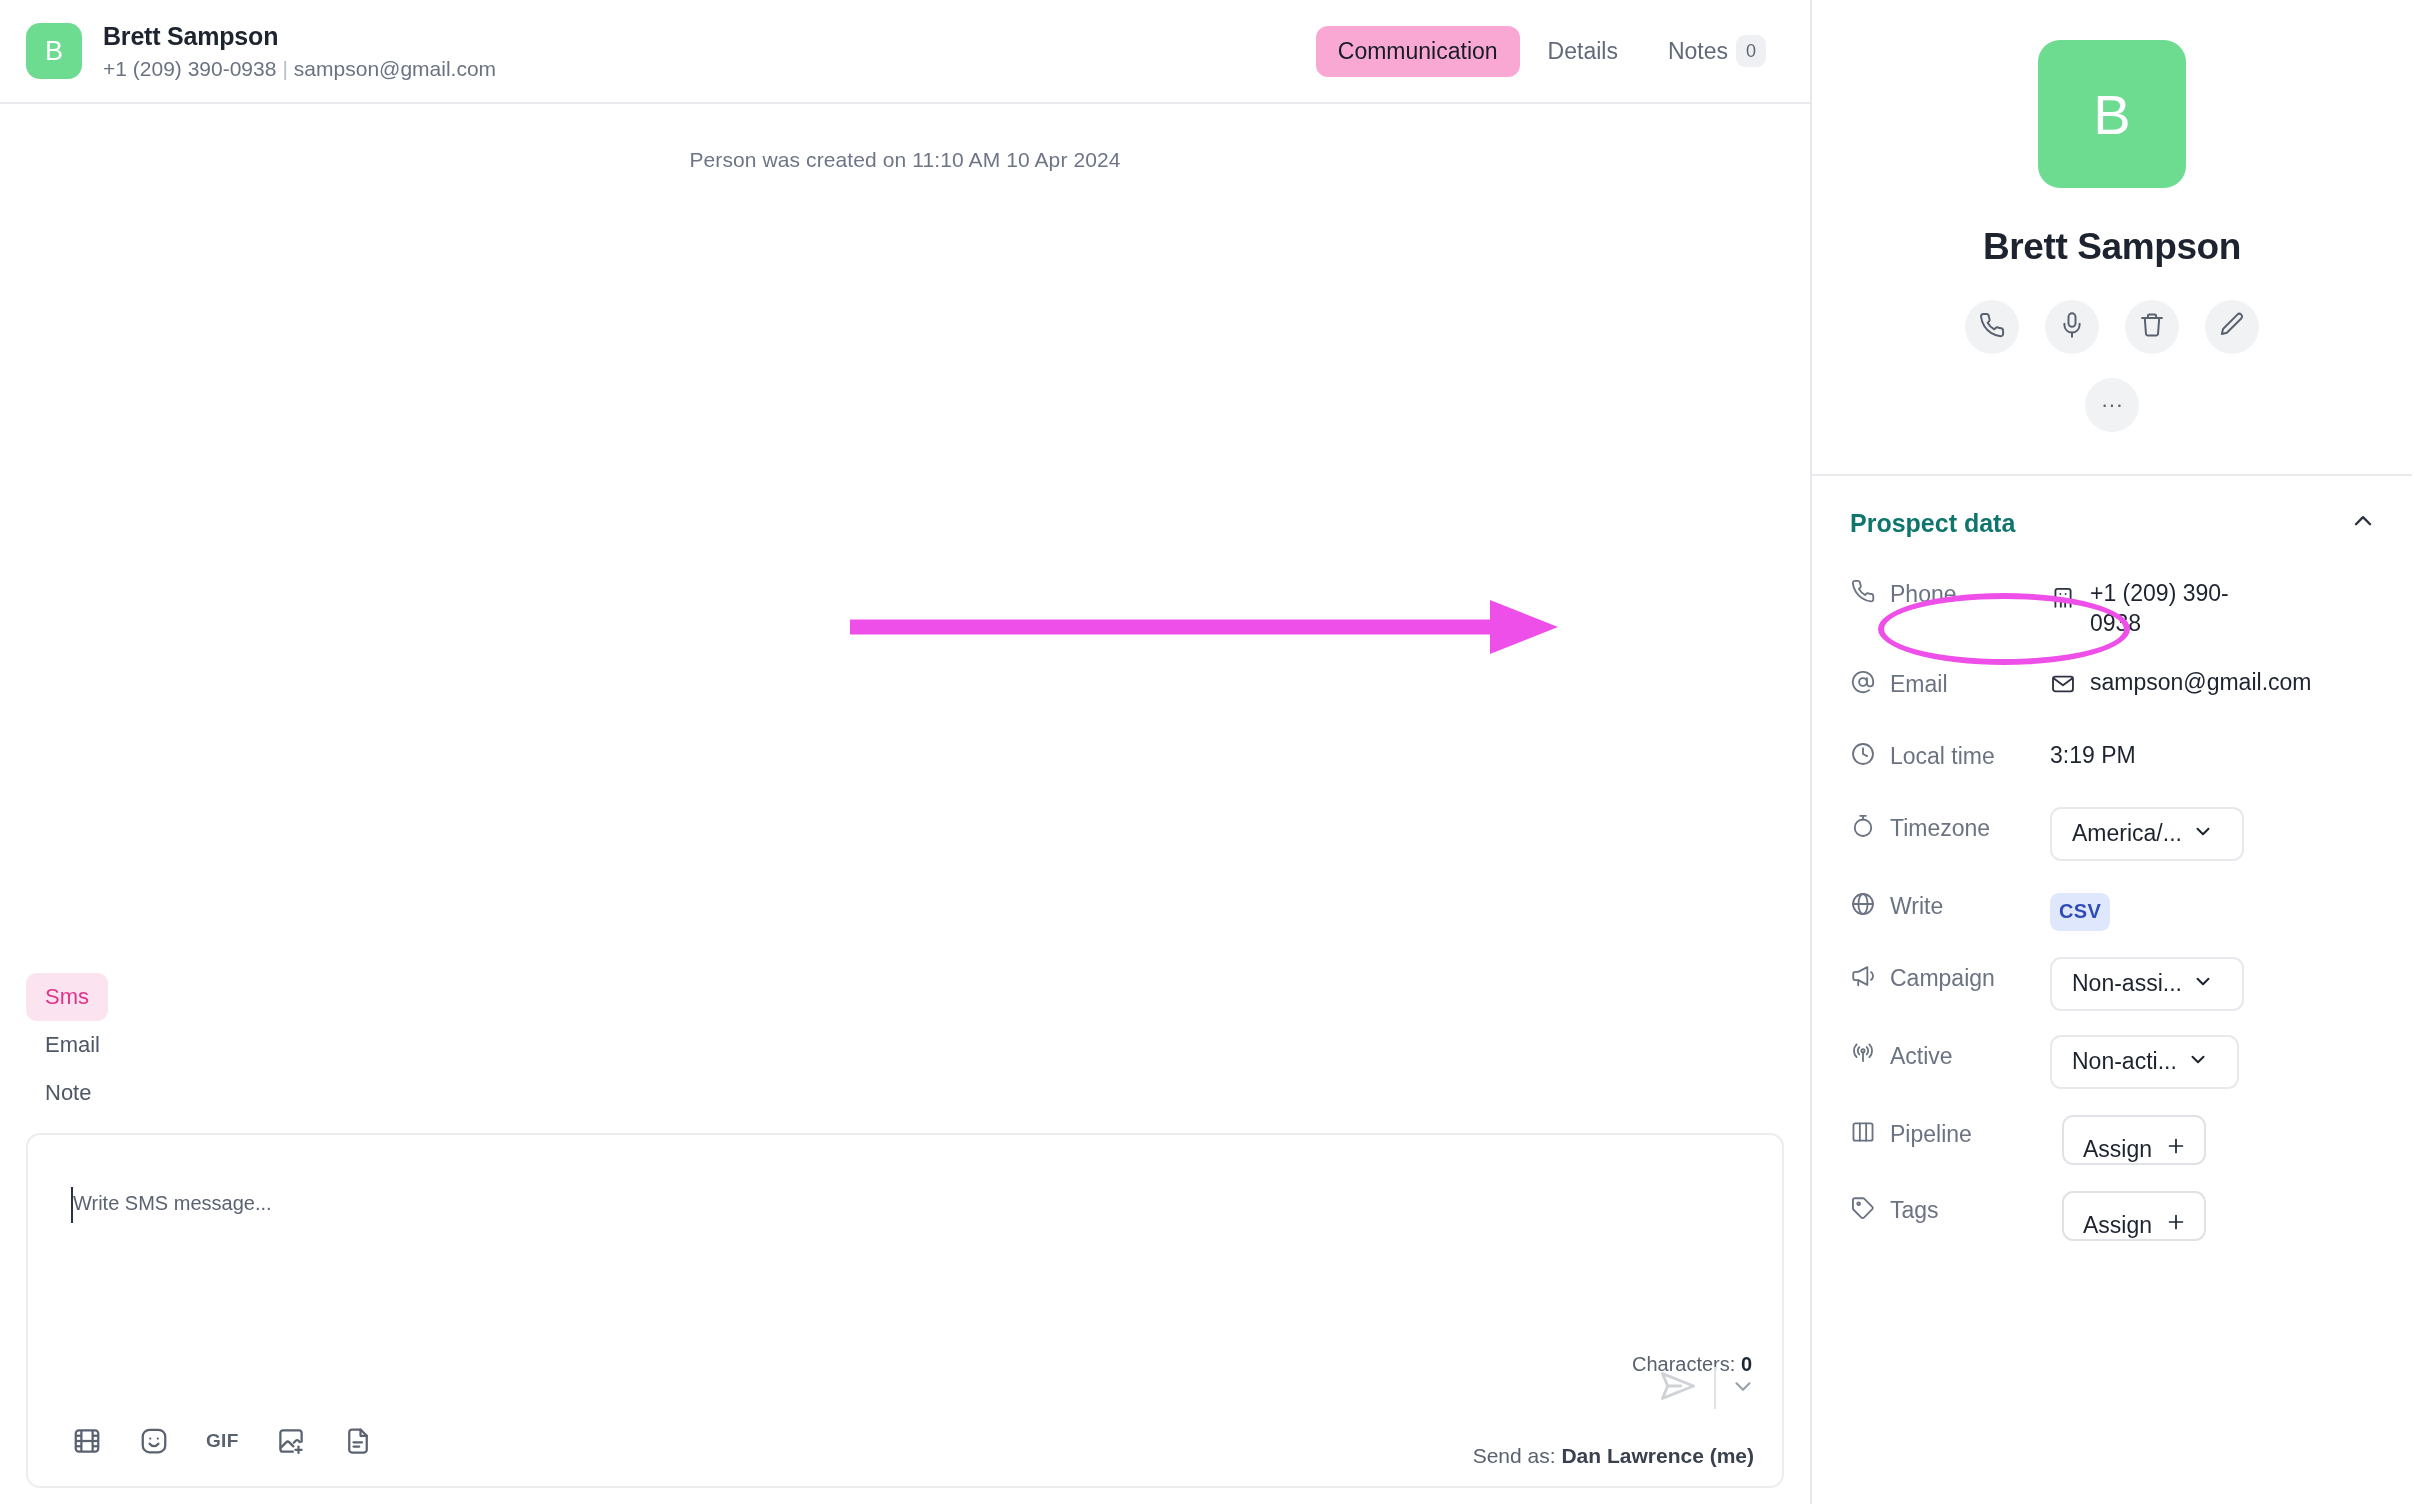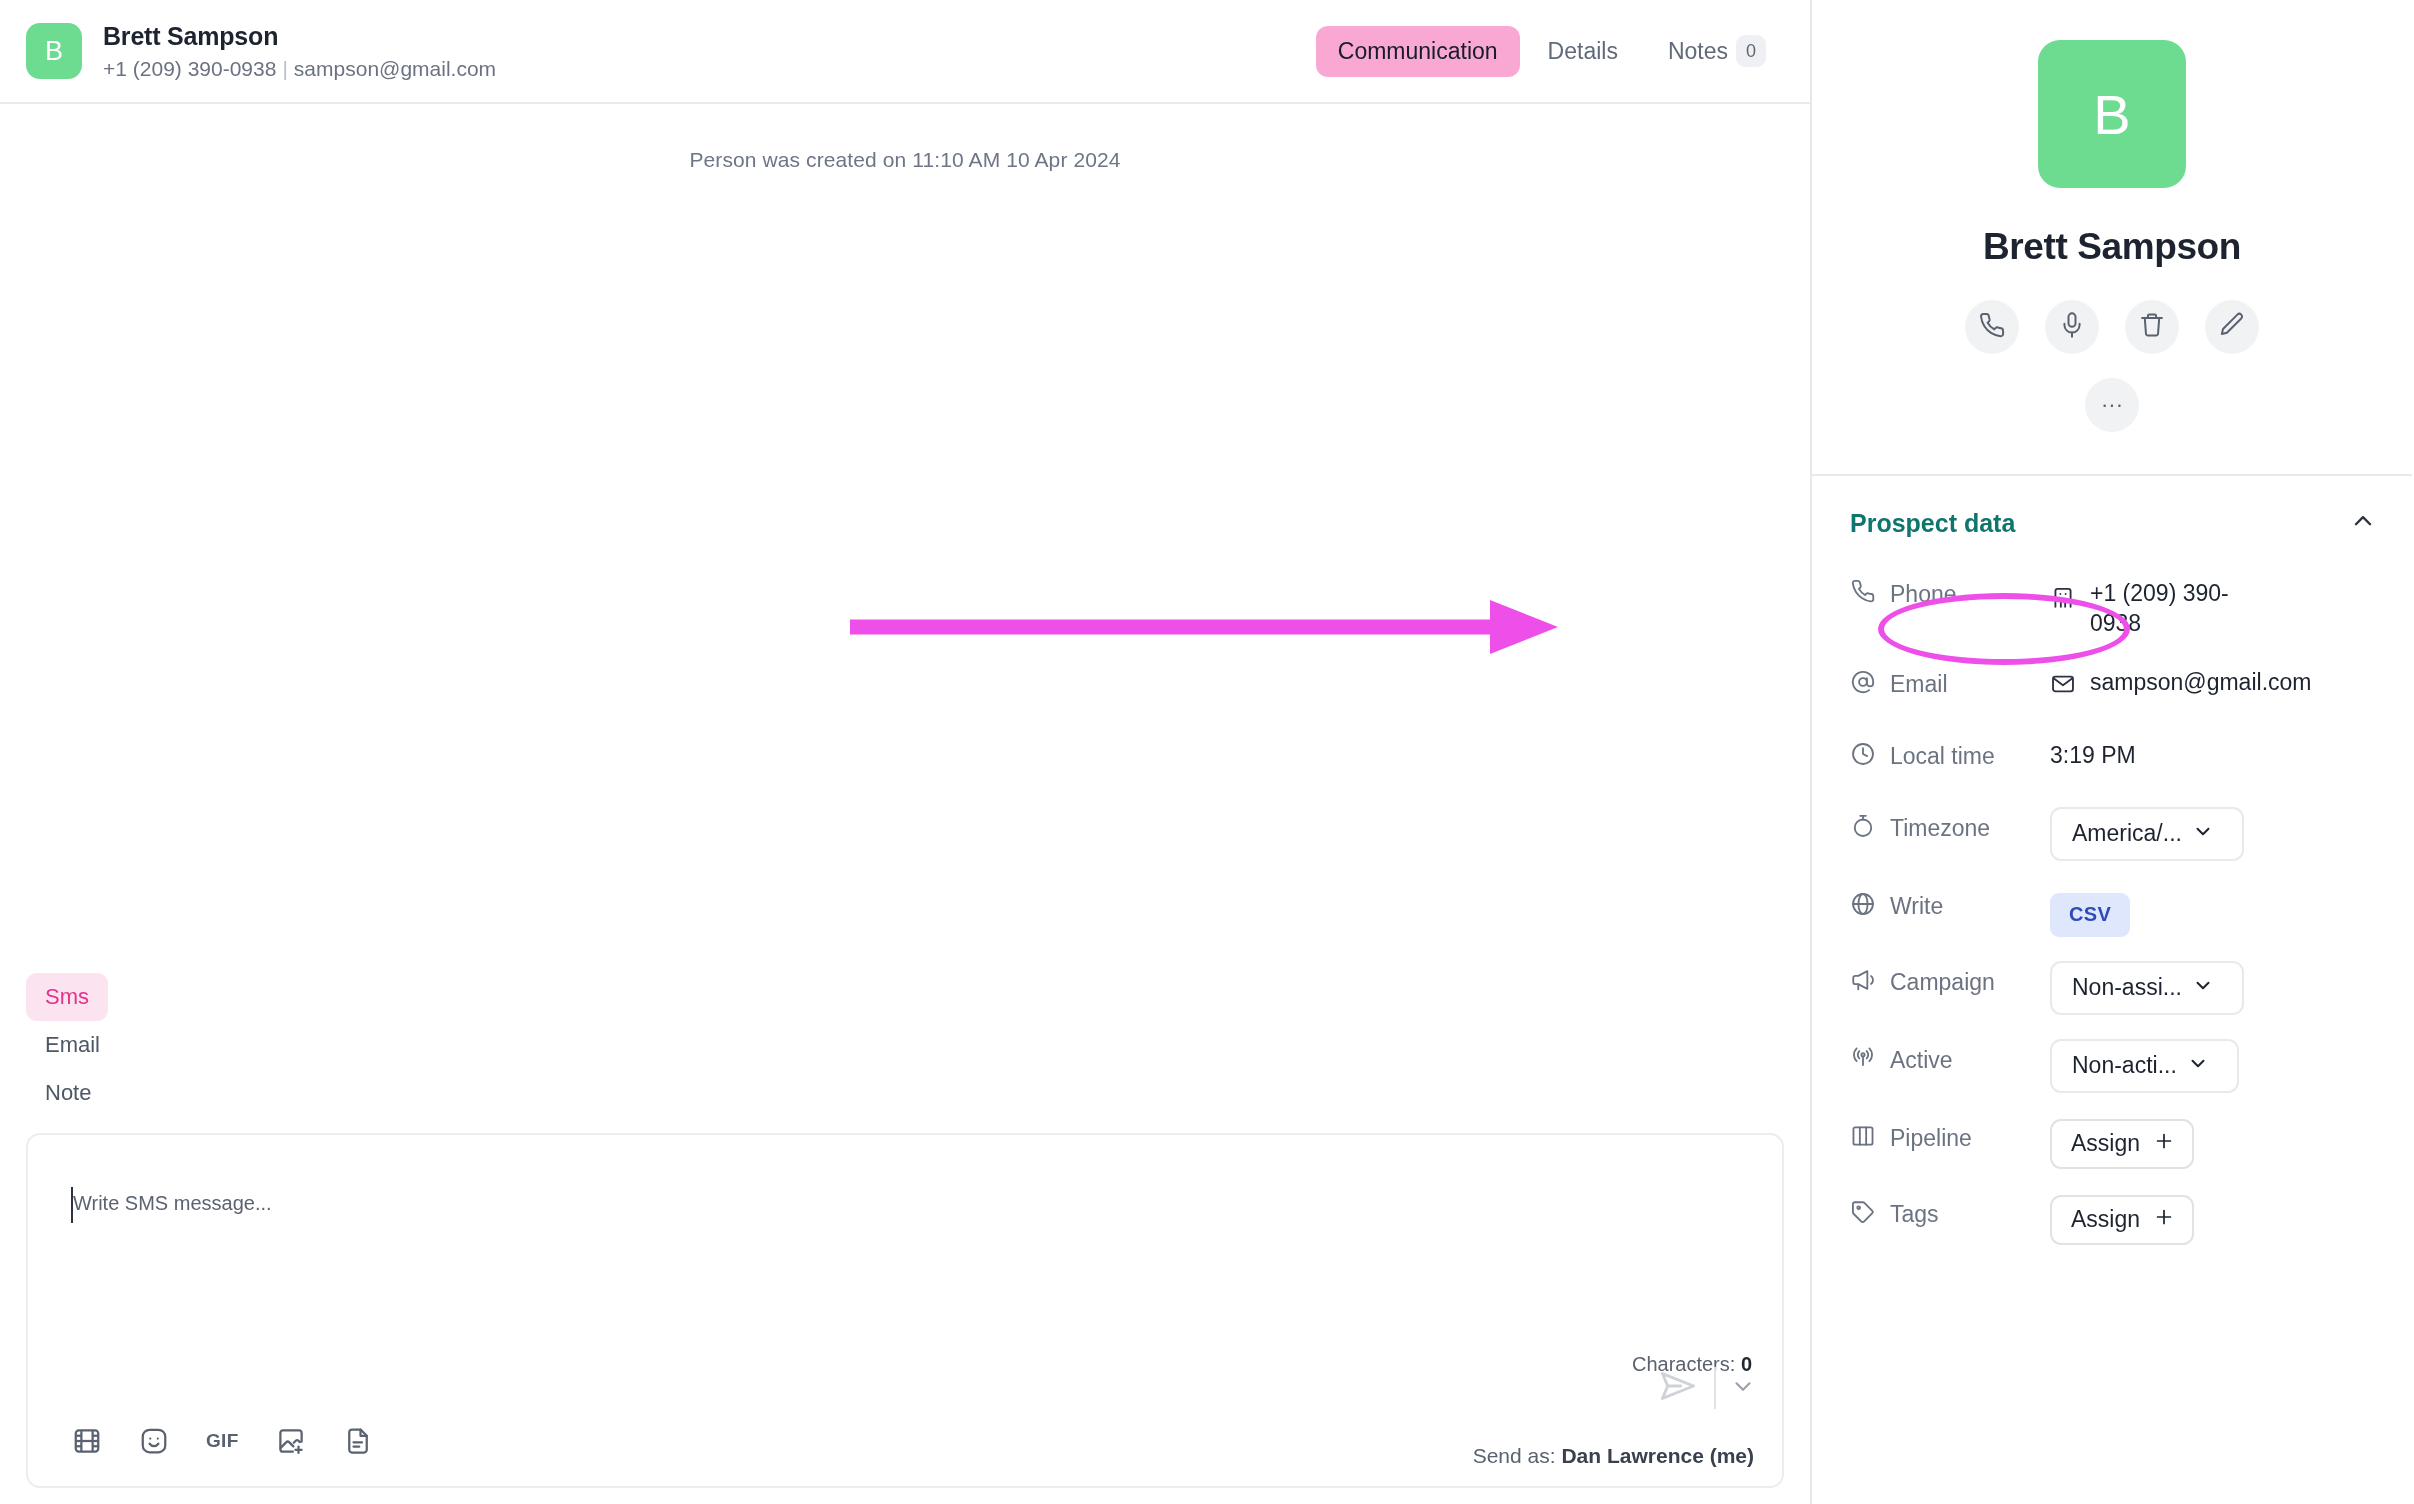--- a/index.html
+++ b/index.html
@@ -166,29 +166,30 @@
   .val-phone { line-height: 1.32; max-width: 150px; white-space: normal; }
   .select-pill {
     display: inline-flex; align-items: center; justify-content: space-between;
     min-width: 165px; height: 54px; padding: 0 28px 0 20px;
     border: 2px solid #e7e9ec; border-radius: 11px;
     font-size: 23px; color: #1d2430; background: #fff;
     margin-top: -6px;
   }
   .select-pill .chev { color: #1d2430; margin-left: 10px; }
   .assign-pill {
-    display: inline-flex; align-items: center; gap: 13px;
+    display: inline-flex; align-items: flex-end; gap: 13px;
     height: 50px; padding: 0 17px 0 19px;
     border: 2px solid #e0e2e6; border-radius: 11px;
     font-size: 23px; color: #1d2430; background: #fff;
     margin-top: -4px;
+    margin-left: 12px;
   }
   .badge-csv {
     display: inline-flex; align-items: center; justify-content: center;
-    height: 44px; padding: 0 19px; border-radius: 9px;
+    height: 38px; padding: 0 9px; border-radius: 9px;
     background: #dfe7fc; color: #2f4bb8; font-size: 20px; font-weight: 700;
     letter-spacing: 0.3px; margin-top: 2px;
   }
 
   
   .anno-ellipse {
     position: absolute; left: 1878px; top: 593px;
     width: 252px; height: 72px;
     border: 6px solid #ee4fe8; border-radius: 50%;
     pointer-events: none; z-index: 40;

